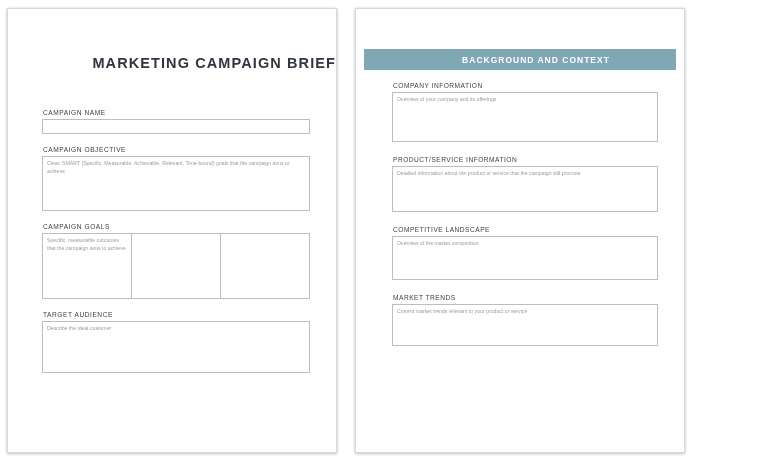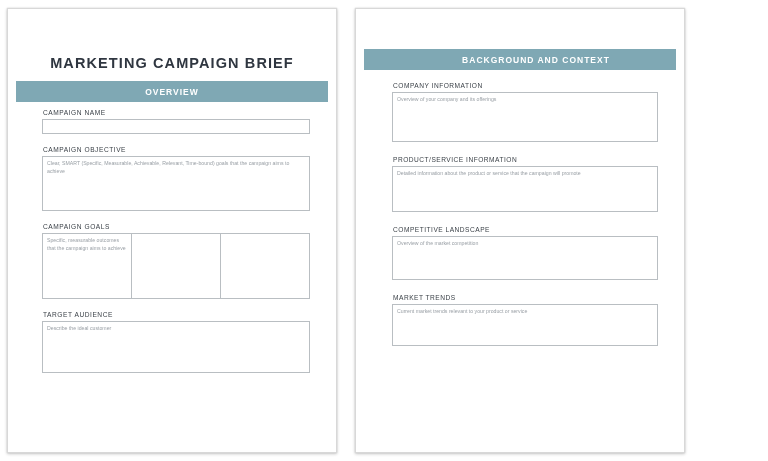--- a/index.html
+++ b/index.html
@@ -30,21 +30,21 @@
   #page-left { left: 7px; }
   #page-right { left: 355px; }
 
   .page-inner {
     position: absolute;
     left: 0; right: 0; top: 0; bottom: 0;
     padding: 0;
   }
 
   .doc-title {
-    text-align: center;
+    text-align: right;
     font-size: 14.5px;
     letter-spacing: 1.1px;
     color: #2f3640;
     font-weight: bold;
     margin: 46px 0 0 0;
   }
 
   .band {
     background: #7fa8b4;
     color: #ffffff;
@@ -145,21 +145,20 @@
 </head>
 <body>
 
 <div id="root">
 
   <div class="page" id="page-left">
     <div class="page-inner">
 
       <div class="doc-title">MARKETING CAMPAIGN BRIEF</div>
 
-      <div class="band" id="band-left">OVERVIEW</div>
 
       <div class="content-left">
 
         <div class="field-block">
           <div class="field-label">CAMPAIGN NAME</div>
           <div class="box input-line">
             <div class="hint"></div>
           </div>
         </div>
 

